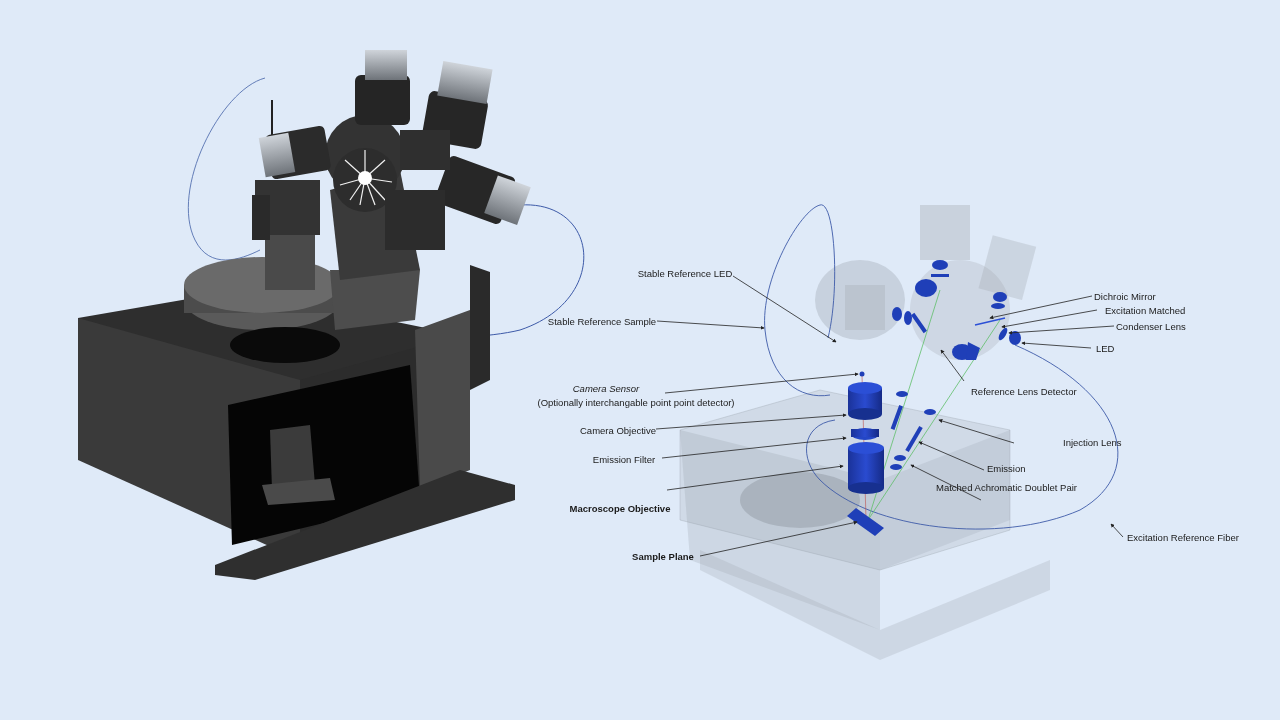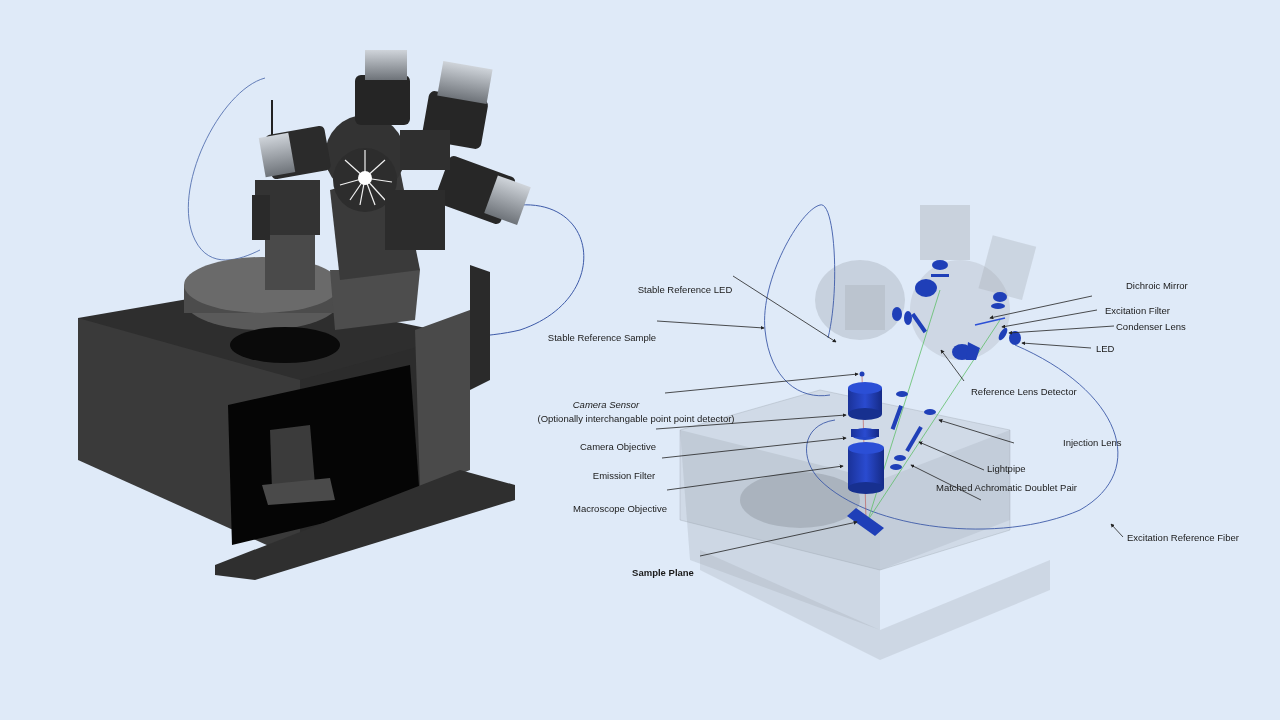--- a/index.html
+++ b/index.html
@@ -10,21 +10,21 @@
     position: relative;
   }
   .canvas { position: absolute; left: 0; top: 0; width: 1280px; height: 720px; }
   .label {
     position: absolute;
     font-size: 9.5px;
     color: #1a1a1a;
     white-space: nowrap;
     line-height: 12px;
   }
-  .label.center { transform: translateX(-50%); text-align: center; margin-top: 16px; }
+  .label.center { transform: translateX(-50%); text-align: center; }
 </style>
 </head>
 <body>
 
 <svg class="canvas" width="1280" height="720" viewBox="0 0 1280 720">
   <defs>
     <marker id="arr" viewBox="0 0 6 6" refX="5" refY="3" markerWidth="5" markerHeight="5" orient="auto">
       <path d="M0,0 L6,3 L0,6 z" fill="#222"></path>
     </marker>
     <linearGradient id="cyl" x1="0" x2="1" y1="0" y2="0">
@@ -186,24 +186,24 @@
     </g>
   </g>
 </svg>
 
 <div class="label center" style="left:685px; top:268px;">Stable Reference LED</div>
 <div class="label center" style="left:602px; top:316px;">Stable Reference Sample</div>
 <div class="label center" style="left:606px; top:383px;font-style:italic;">Camera Sensor</div>
 <div class="label center" style="left:636px; top:397px;">(Optionally interchangable point point detector)</div>
 <div class="label center" style="left:618px; top:425px;">Camera Objective</div>
 <div class="label center" style="left:624px; top:454px;">Emission Filter</div>
-<div class="label center" style="left:620px; top:487px;">Macroscope Objective</div>
+<div class="label center" style="left:620px; top:503px;font-weight:bold;">Macroscope Objective</div>
 <div class="label center" style="left:663px; top:551px;font-weight:bold;">Sample Plane</div>
 
-<div class="label" style="left:1094px; top:280px;margin-left:32px;">Dichroic Mirror</div>
-<div class="label" style="left:1105px; top:305px;">Excitation Filter</div>
+<div class="label" style="left:1094px; top:291px;">Dichroic Mirror</div>
+<div class="label" style="left:1105px; top:305px;">Excitation Matched</div>
 <div class="label" style="left:1116px; top:321px;">Condenser Lens</div>
 <div class="label" style="left:1096px; top:343px;">LED</div>
 <div class="label" style="left:971px; top:386px;">Reference Lens Detector</div>
 <div class="label" style="left:1063px; top:437px;">Injection Lens</div>
-<div class="label" style="left:987px; top:463px;">Lightpipe</div>
+<div class="label" style="left:987px; top:463px;">Emission</div>
 <div class="label" style="left:936px; top:482px;">Matched Achromatic Doublet Pair</div>
 <div class="label" style="left:1127px; top:532px;">Excitation Reference Fiber</div>
 
 </body></html>

